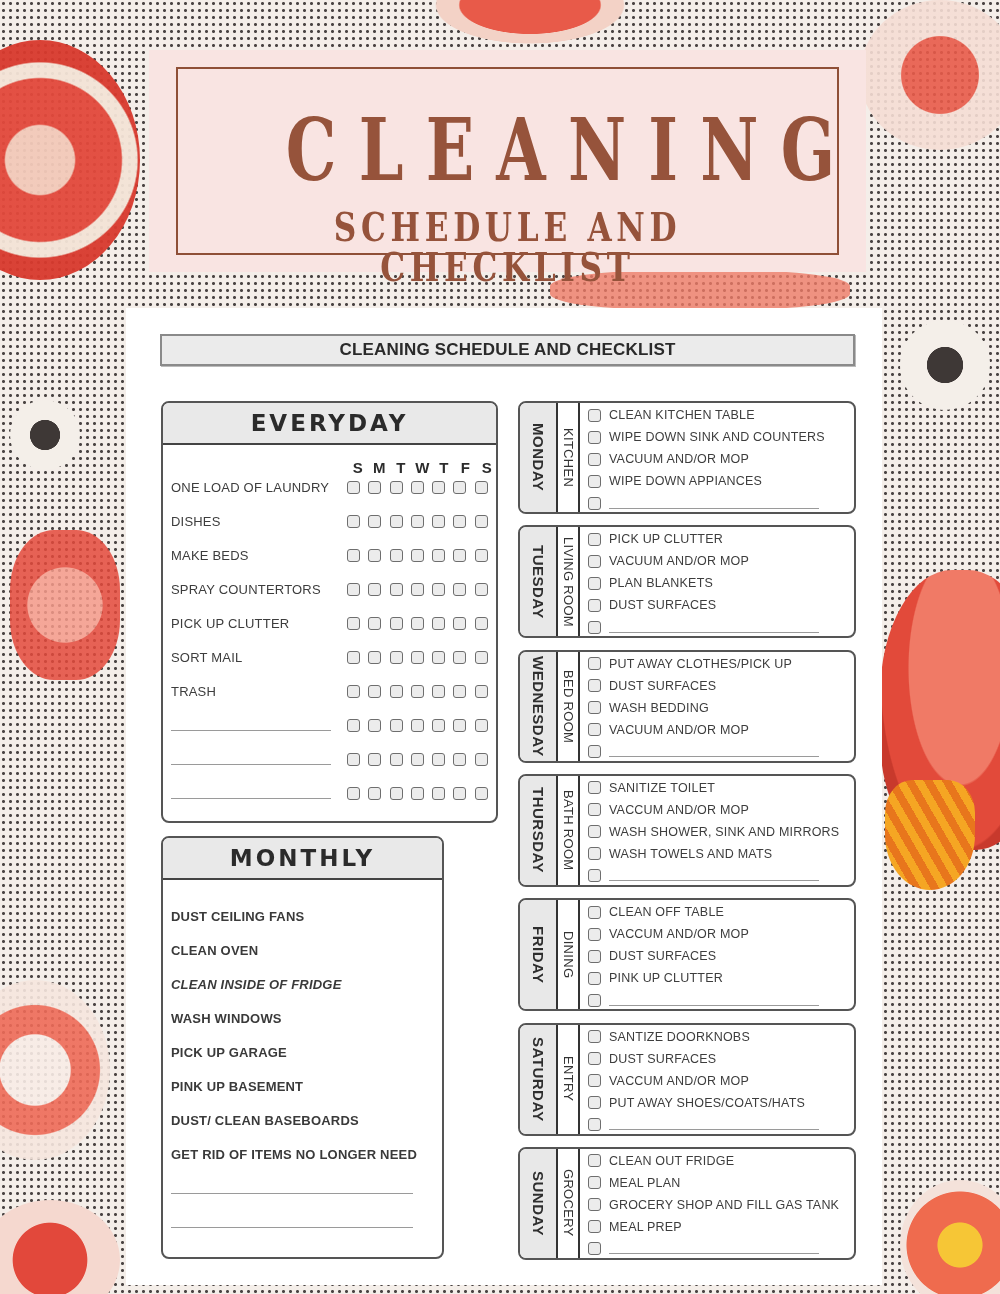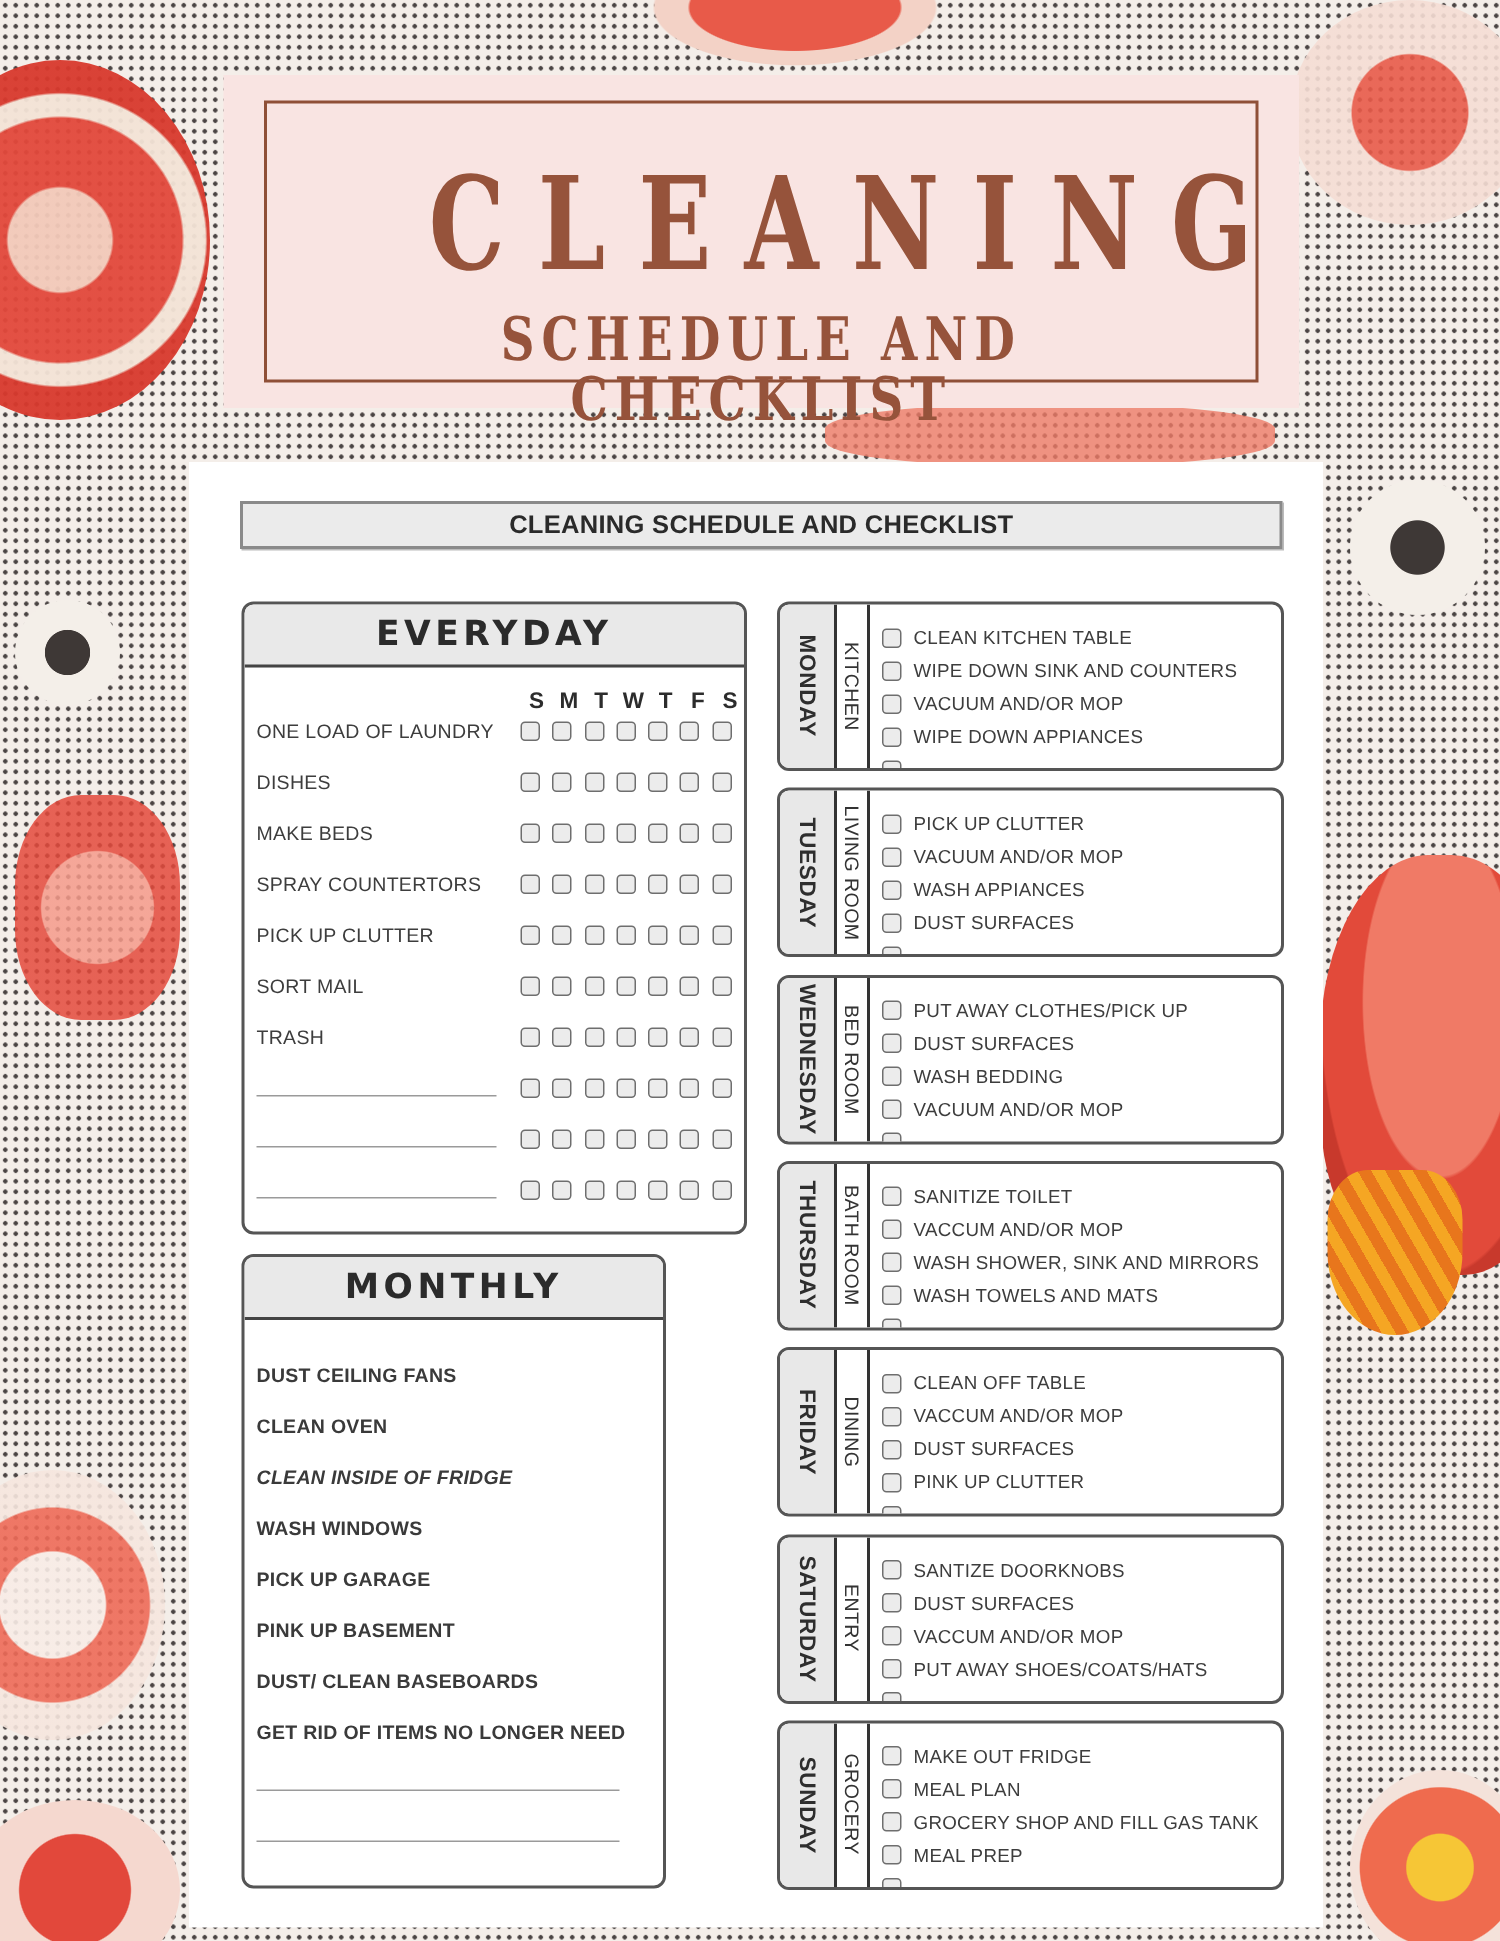--- a/index.html
+++ b/index.html
@@ -104,21 +104,21 @@
   .room-strip {
     width: 22px; border-right: 2px solid #333; background: #fff;
     display: flex; align-items: center; justify-content: center; position: relative;
   }
   .vtext {
     writing-mode: vertical-rl; white-space: nowrap;
     font-weight: bold; color: #2e2e2e;
   }
   .day-strip .vtext { font-size: 15px; letter-spacing: 0.5px; }
   .room-strip .vtext { font-size: 13px; font-weight: normal; color: #333; letter-spacing: 0.3px; }
-  .tasks { flex: 1; padding: 11px 0 0 8px; }
+  .tasks { flex: 1; padding: 1px 0 0 8px; }
   .task { height: 22px; display: flex; align-items: center; }
   .task .cb { margin-right: 8px; }
   .task .row-label { font-size: 12.5px; color: #3d3d3d; }
   .task .blank-line { width: 210px; height: 11px; }
 </style>
 </head>
 <body>
 
 <div>
   <div class="deco" style="left:-60px;top:40px;width:200px;height:240px;background:radial-gradient(circle,#f2c9b9 0 22%,#e2483b 23% 52%,#f3e3d6 53% 62%,#d8392d 63% 100%);opacity:.95;"></div>
@@ -368,21 +368,21 @@
           <div class="task">
             <span class="cb"></span>
             <span class="row-label">PICK UP CLUTTER</span>
           </div>
           <div class="task">
             <span class="cb"></span>
             <span class="row-label">VACUUM AND/OR MOP</span>
           </div>
           <div class="task">
             <span class="cb"></span>
-            <span class="row-label">WASH APPIANCES</span>
+            <span class="row-label">PLAN BLANKETS</span>
           </div>
           <div class="task">
             <span class="cb"></span>
             <span class="row-label">DUST SURFACES</span>
           </div>
           <div class="task">
             <span class="cb"></span>
             <div class="blank-line"></div>
           </div>
         </div>
@@ -510,21 +510,21 @@
       <div class="day-panel" style="top: 838.8px;">
         <div class="day-strip">
           <span class="vtext">SUNDAY</span>
         </div>
         <div class="room-strip">
           <span class="vtext">GROCERY</span>
         </div>
         <div class="tasks">
           <div class="task">
             <span class="cb"></span>
-            <span class="row-label">MAKE OUT FRIDGE</span>
+            <span class="row-label">CLEAN OUT FRIDGE</span>
           </div>
           <div class="task">
             <span class="cb"></span>
             <span class="row-label">MEAL PLAN</span>
           </div>
           <div class="task">
             <span class="cb"></span>
             <span class="row-label">GROCERY SHOP AND FILL GAS TANK</span>
           </div>
           <div class="task">

